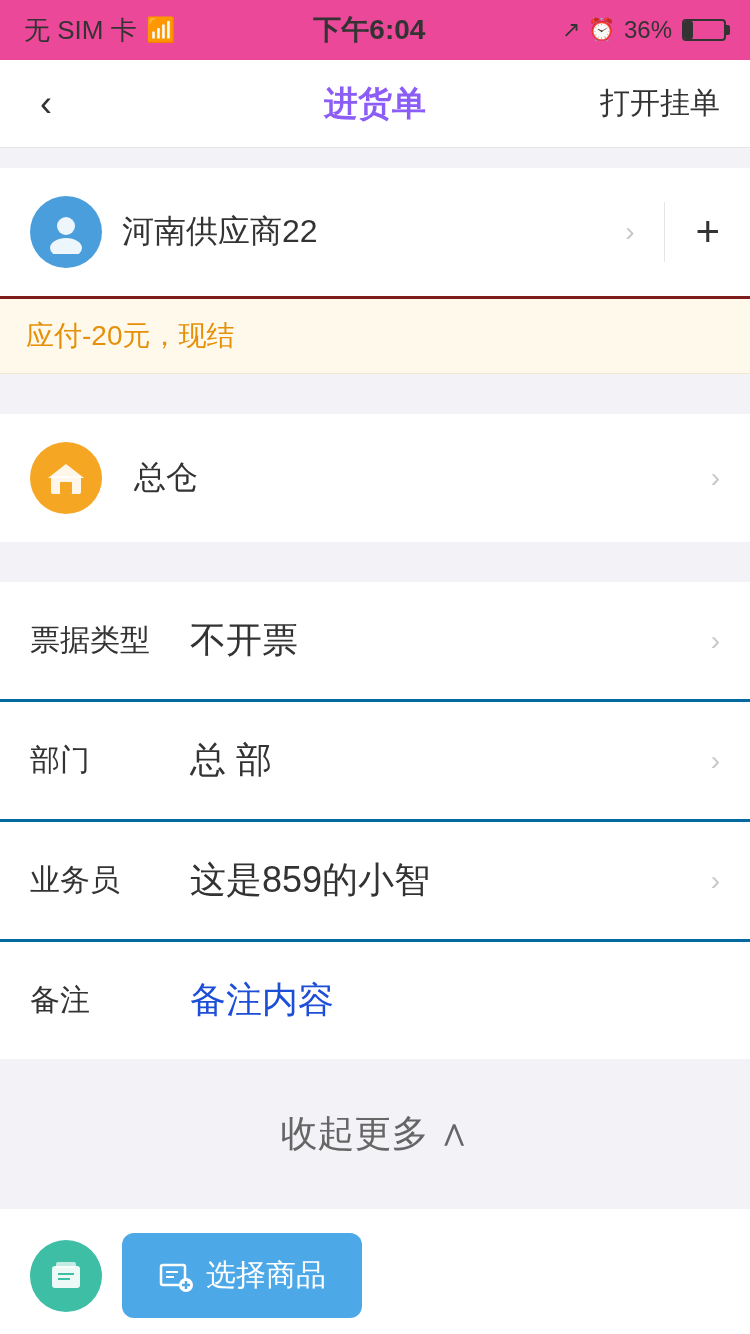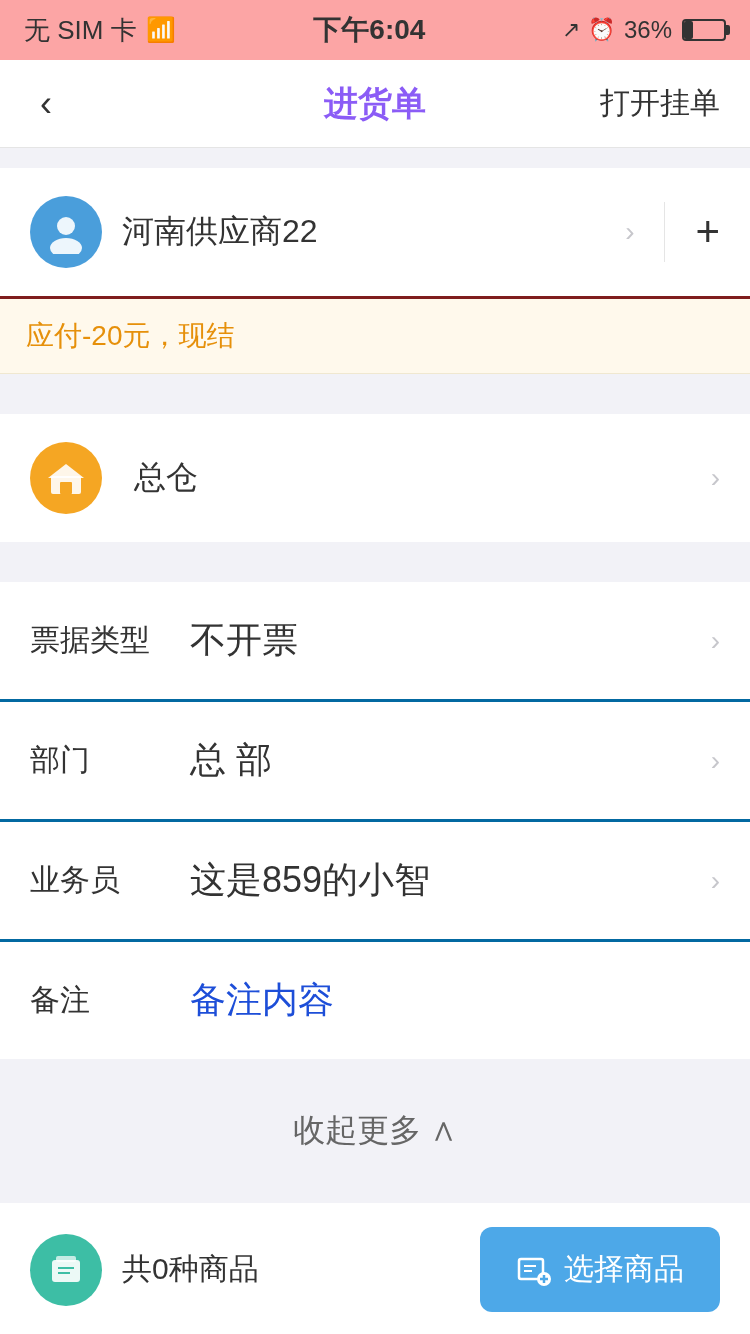--- a/index.html
+++ b/index.html
@@ -10,21 +10,21 @@
       font-family: -apple-system, "PingFang SC", "Helvetica Neue", Arial, sans-serif;
       background: #f2f2f7;
       font-size: 28px;
       color: #333;
     }
 
     
     .status-bar {
       width: 100%;
       height: 60px;
-      background: #fca5a5;
+      background: #ec4899;
       display: flex;
       align-items: center;
       justify-content: space-between;
       padding: 0 24px;
       font-size: 26px;
       font-weight: 500;
     }
     .status-left { display: flex; align-items: center; gap: 10px; }
     .status-right { display: flex; align-items: center; gap: 8px; font-size: 24px; }
     .wifi-icon { font-size: 24px; }
@@ -200,21 +200,21 @@
     }
     .form-placeholder {
       color: #1d4ed8;
     }
 
     
     .collapse-btn {
       background: #f2f2f7;
       text-align: center;
       padding: 30px;
-      font-size: 32px;
+      font-size: 37px;
       color: #666;
       cursor: pointer;
       margin-top: 20px;
     }
 
     
     .bottom-bar {
       background: #fff;
       display: flex;
       align-items: center;
@@ -345,21 +345,20 @@
 
 <div class="bottom-bar">
   <div class="product-icon">
     <svg width="40" height="40" viewBox="0 0 40 40" fill="none">
       <rect x="6" y="10" width="28" height="22" rx="3" fill="white" opacity="0.9"></rect>
       <rect x="10" y="6" width="20" height="6" rx="2" fill="white" opacity="0.7"></rect>
       <line x1="12" y1="18" x2="28" y2="18" stroke="#3dbea5" stroke-width="2"></line>
       <line x1="12" y1="23" x2="24" y2="23" stroke="#3dbea5" stroke-width="2"></line>
     </svg>
   </div>
-  <span class="product-count">共0种商品</span>
   <button class="select-btn">
     <svg width="36" height="36" viewBox="0 0 36 36" fill="none">
       <rect x="3" y="7" width="24" height="20" rx="2" stroke="white" stroke-width="2.5" fill="none"></rect>
       <line x1="8" y1="14" x2="20" y2="14" stroke="white" stroke-width="2"></line>
       <line x1="8" y1="19" x2="16" y2="19" stroke="white" stroke-width="2"></line>
       <circle cx="28" cy="27" r="7" fill="white"></circle>
       <line x1="28" y1="23" x2="28" y2="31" stroke="#4da8e8" stroke-width="2.5"></line>
       <line x1="24" y1="27" x2="32" y2="27" stroke="#4da8e8" stroke-width="2.5"></line>
     </svg>
     <span>选择商品</span>

